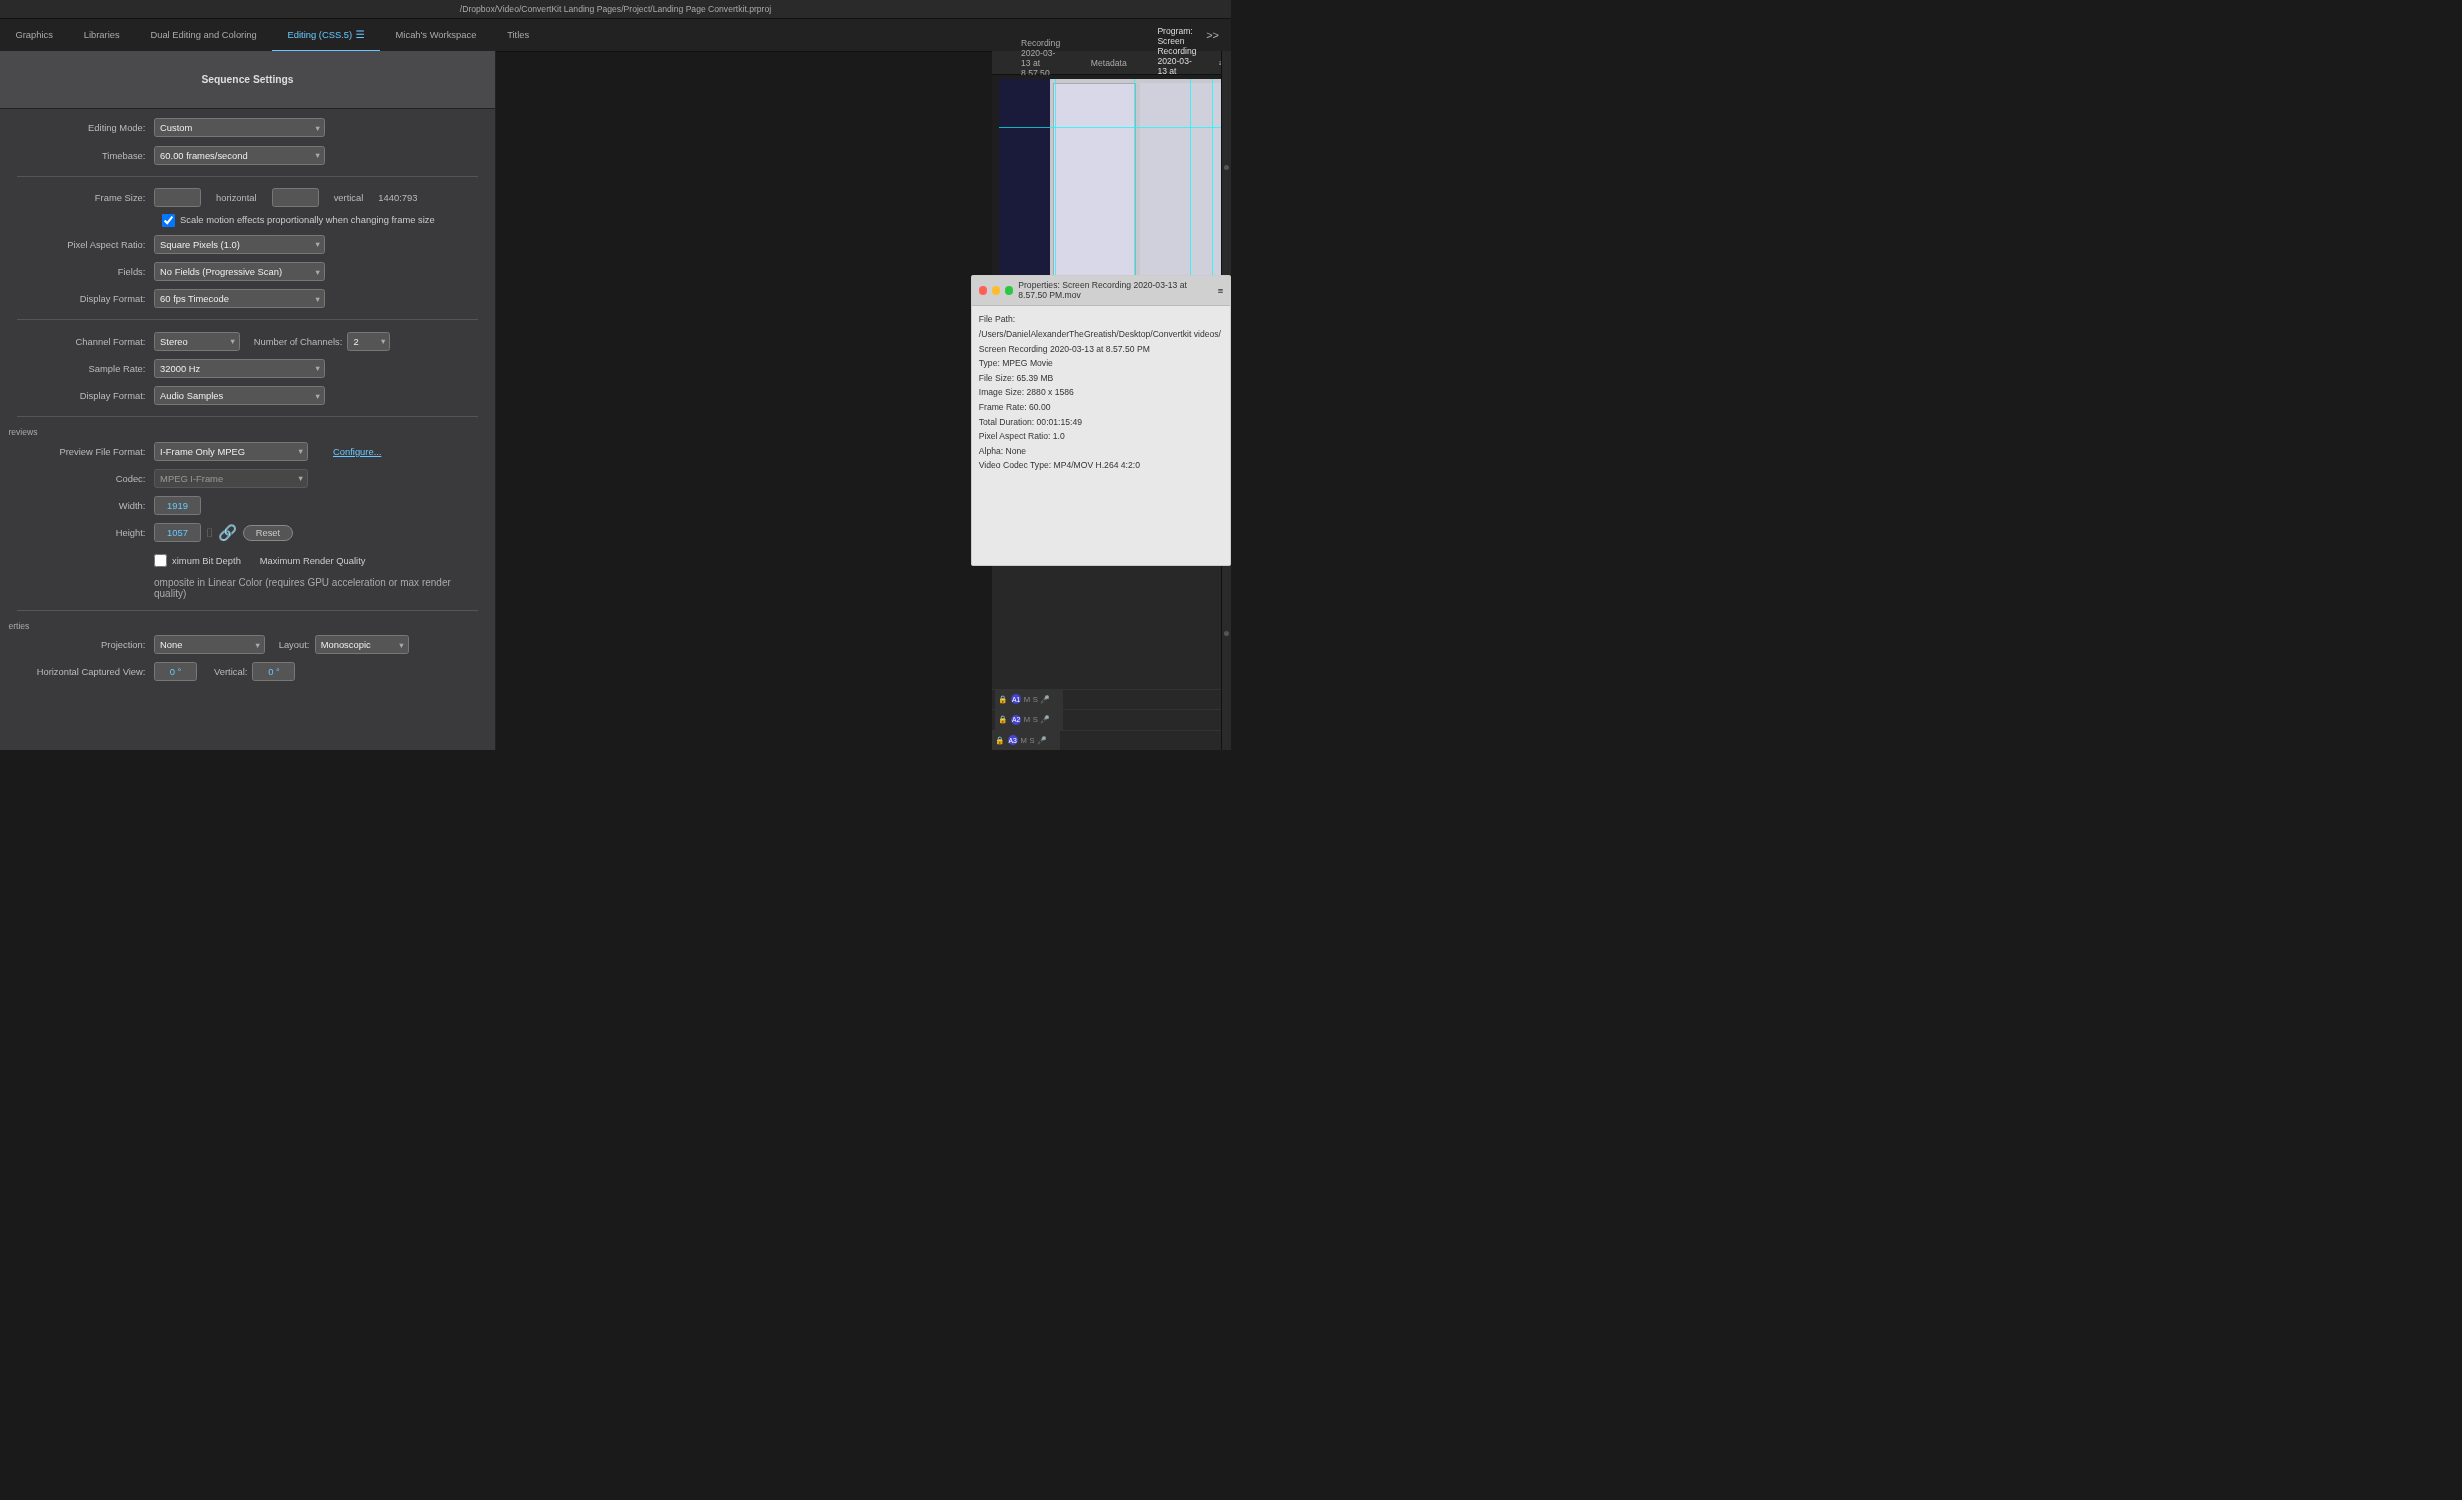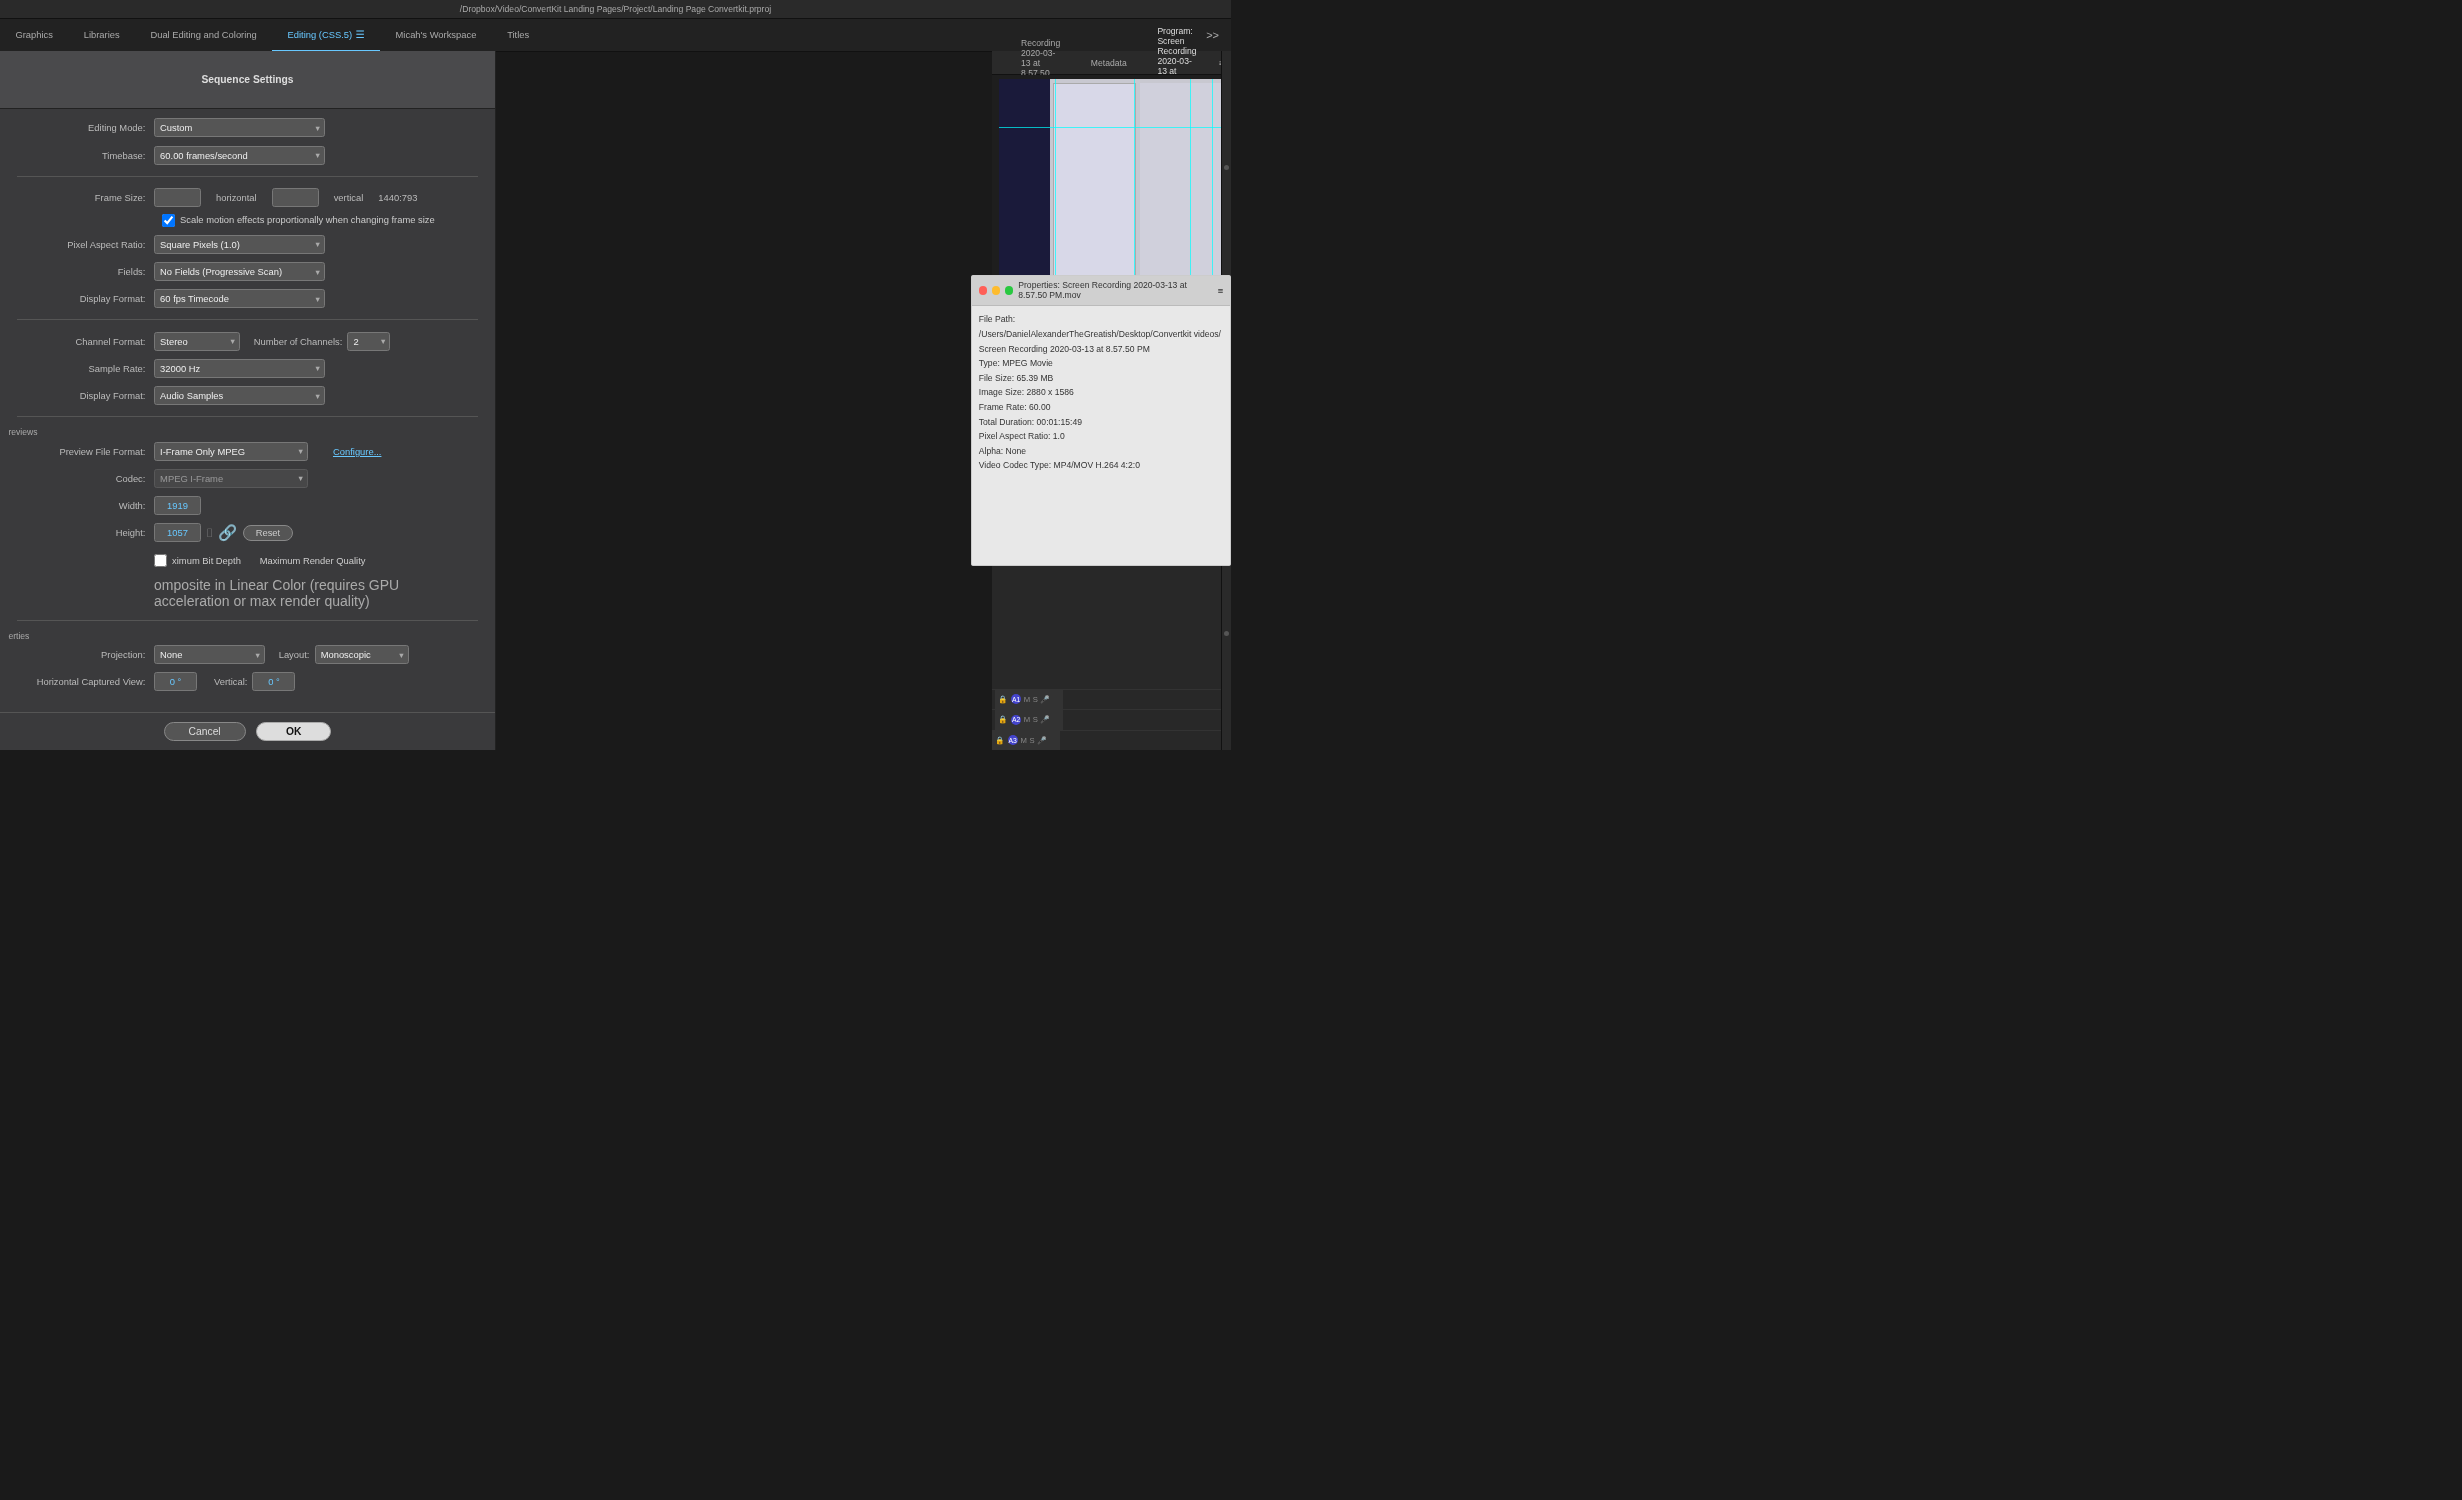--- a/index.html
+++ b/index.html
@@ -623,21 +623,21 @@
       <span class="form-label"></span>
       <div style="display:flex; align-items:center; gap:5.1px;">
         <input type="checkbox" style="">
         <span>ximum Bit Depth</span>
         <span style="margin-left:13.7px;">Maximum Render Quality</span>
       </div>
     </div>
 
     <div class="form-row">
       <span class="form-label"></span>
-      <span style="color:#aaa; font-size:14px;">omposite in Linear Color (requires GPU acceleration or max render quality)</span>
+      <span style="color:#aaa; font-size:10px;">omposite in Linear Color (requires GPU acceleration or max render quality)</span>
     </div>
 
     <hr class="divider">
 
     <div class="preview-section-title">
       <span>erties</span>
     </div>
 
     <div class="form-row">
       <span class="form-label">Projection:</span>
@@ -656,24 +656,20 @@
 
     <div class="form-row">
       <span class="form-label">Horizontal Captured View:</span>
       <input class="form-input-number" type="text" value="0 °" style="width: 43px;">
       <span style="margin-left:17px;" class="inline-label">Vertical:</span>
       <input class="form-input-number" type="text" value="0 °" style="margin-left: 5.1px; width: 43px;">
     </div>
 
   </div>
 
-  <div class="dialog-footer">
-    <button class="btn-cancel">Cancel</button>
-    <button class="btn-ok">OK</button>
-  </div>
 </div>
 
 <div class="right-area">
 
   <div class="monitor-header">
     <span class="recording-dot"></span>
     <span class="recording-info">Recording 2020-03-13 at 8.57.50 PM</span>
     <span style="margin-left:13.7px;">Metadata</span>
     <span style="margin-left:13.7px;" class="program-title">Program: Screen Recording 2020-03-13 at 8:57.50 PM</span>
     <span style="margin-left:5.1px;">≡</span>

